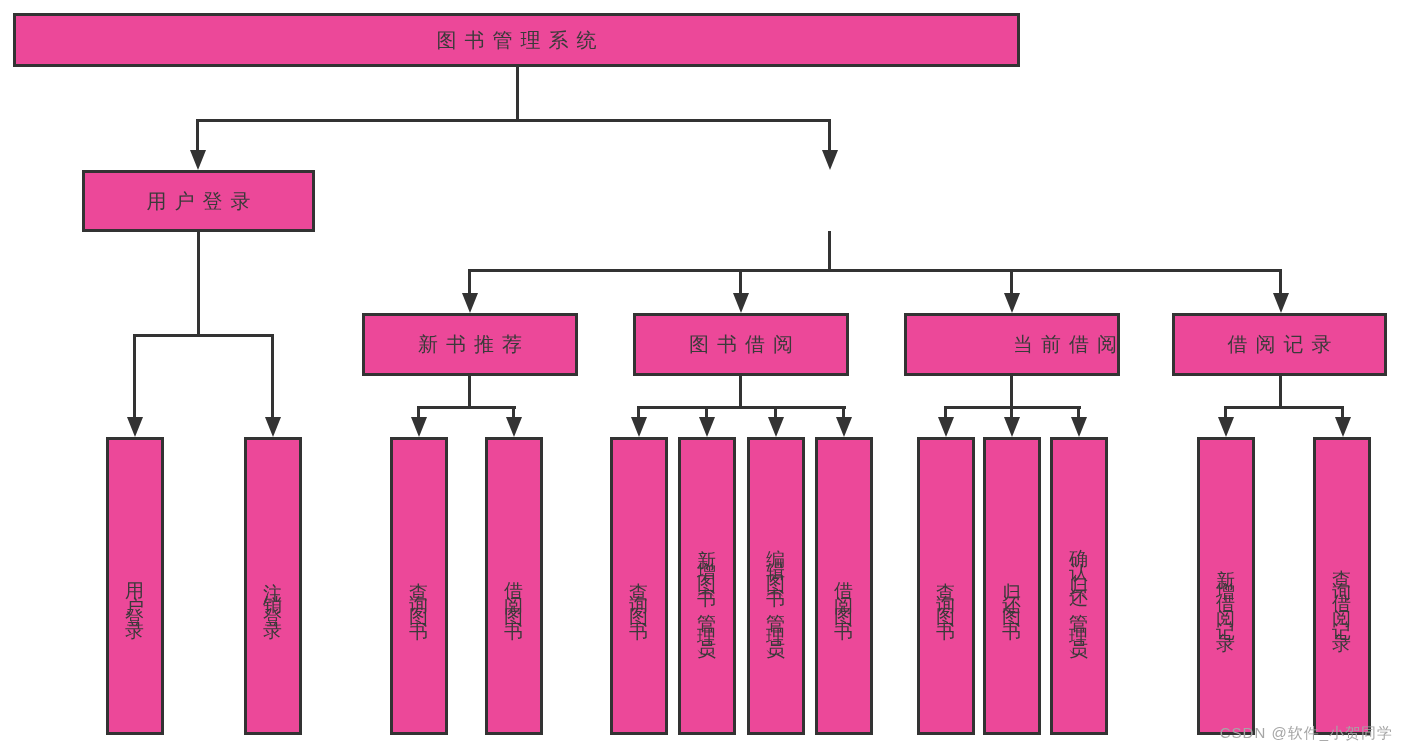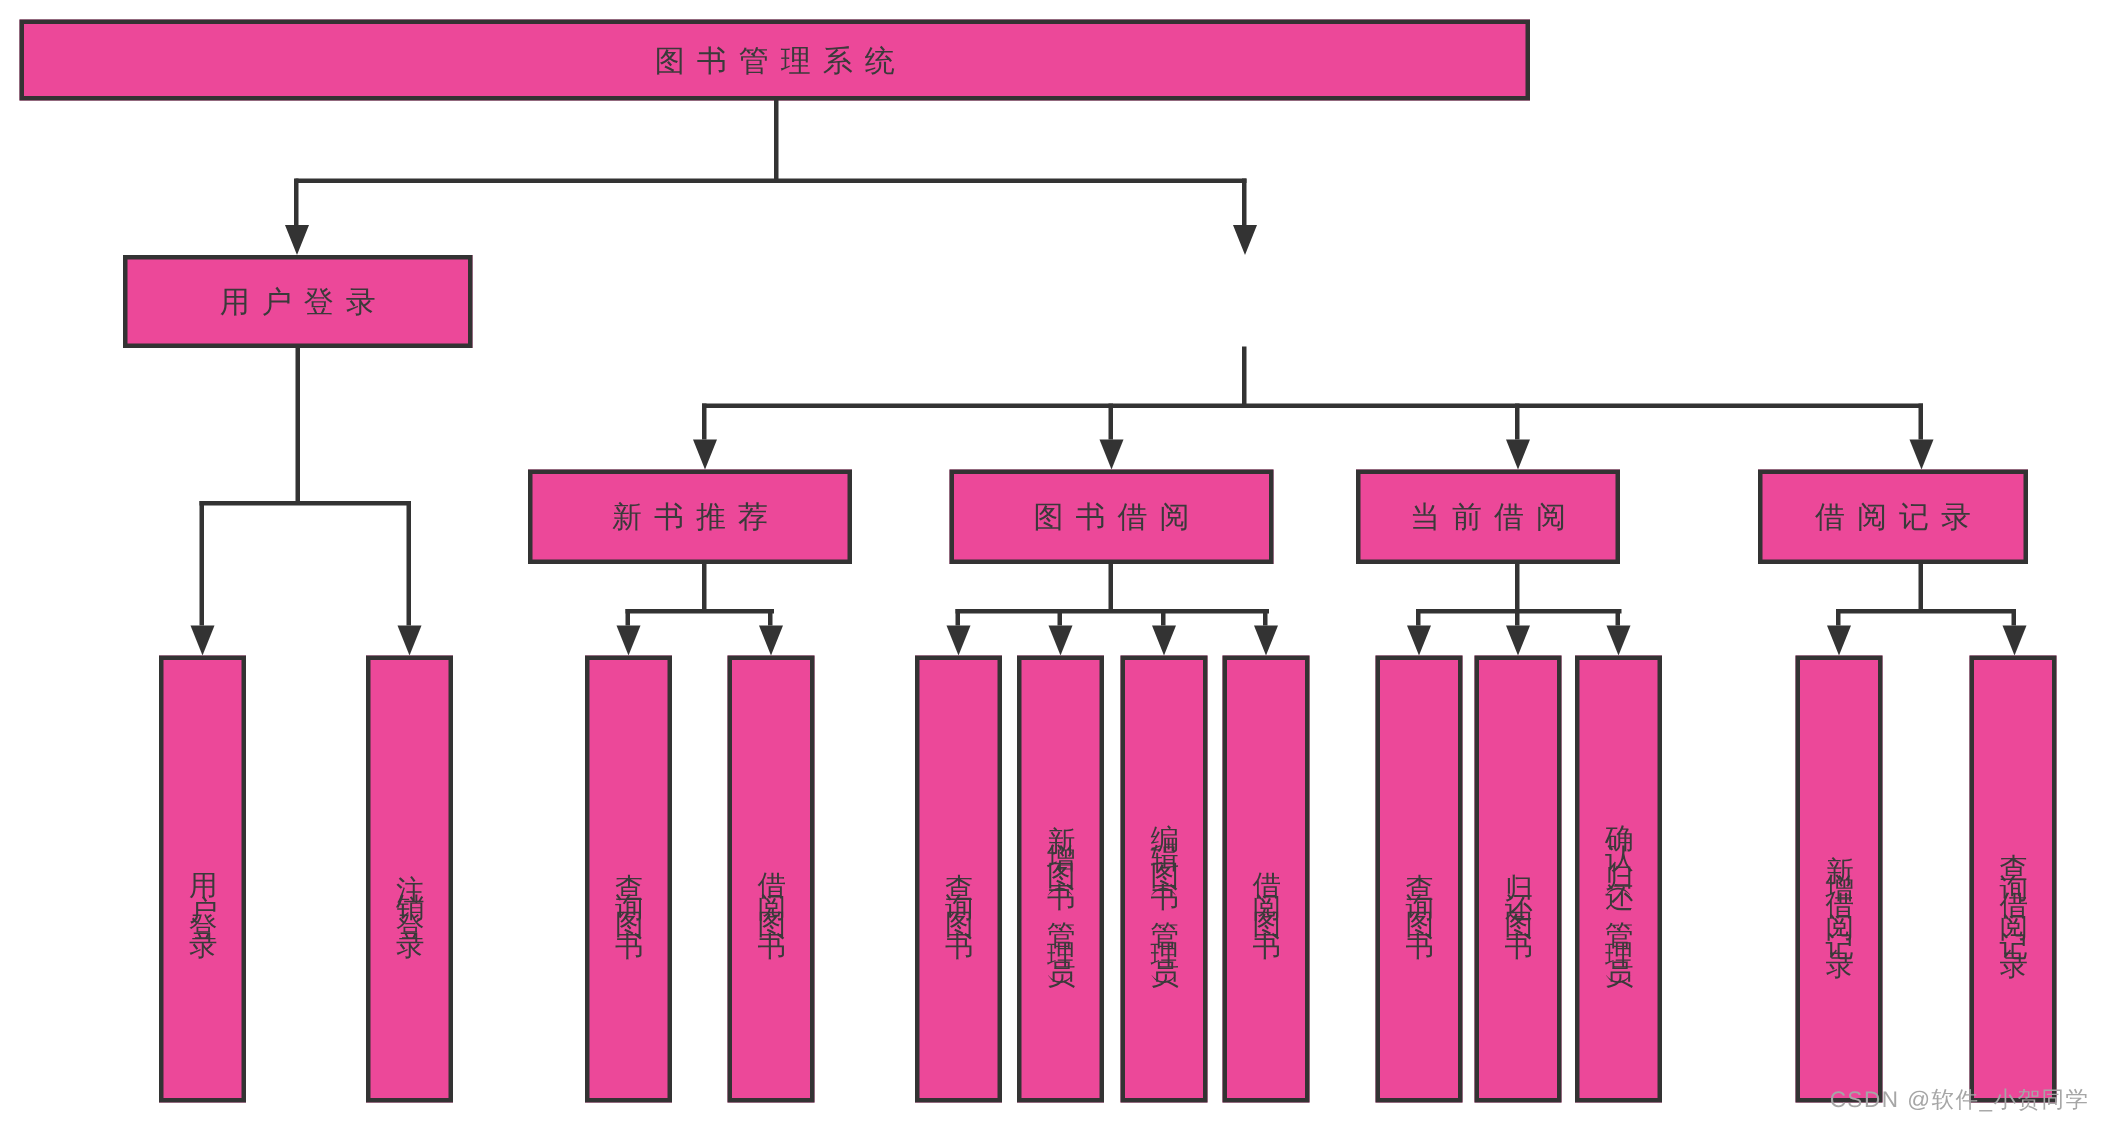--- a/index.html
+++ b/index.html
@@ -58,30 +58,30 @@
   <div class="drop" style="left:133px; top:334px; height:83px;"></div>
   <div class="drop" style="left:271px; top:334px; height:83px;"></div>
 
   <div class="ln vl" style="left:828px; top:231px; height:40px;"></div>
   <div class="ln hl" style="left:468px; top:269px; width:814px;"></div>
   <div class="drop" style="left:468px; top:269px; height:24px;"></div>
   <div class="drop" style="left:739px; top:269px; height:24px;"></div>
   <div class="drop" style="left:1010px; top:269px; height:24px;"></div>
   <div class="drop" style="left:1279px; top:269px; height:24px;"></div>
 
-  <div class="node" style="left:352px; top:313px; width:216px; height:63px;">
+  <div class="node" style="left:362px; top:313px; width:216px; height:63px;">
     <span class="hlabel">新书推荐</span>
   </div>
   <div class="node" style="left:633px; top:313px; width:216px; height:63px;">
     <span class="hlabel">图书借阅</span>
   </div>
-  <div class="node" style="left:904px; top:313px; width:176px; height:63px;">
+  <div class="node" style="left:904px; top:313px; width:216px; height:63px;justify-content:flex-end;">
     <span class="hlabel">当前借阅</span>
   </div>
-  <div class="node" style="left:1172px; top:313px; width:180px; height:63px;">
+  <div class="node" style="left:1172px; top:313px; width:215px; height:63px;">
     <span class="hlabel">借阅记录</span>
   </div>
 
   <div class="ln vl" style="left:468px; top:375px; height:33px;"></div>
   <div class="ln hl" style="left:417px; top:406px; width:99px;"></div>
   <div class="drop" style="left:417px; top:406px; height:11px;"></div>
   <div class="drop" style="left:512px; top:406px; height:11px;"></div>
 
   <div class="ln vl" style="left:739px; top:375px; height:33px;"></div>
   <div class="ln hl" style="left:637px; top:406px; width:209px;"></div>

